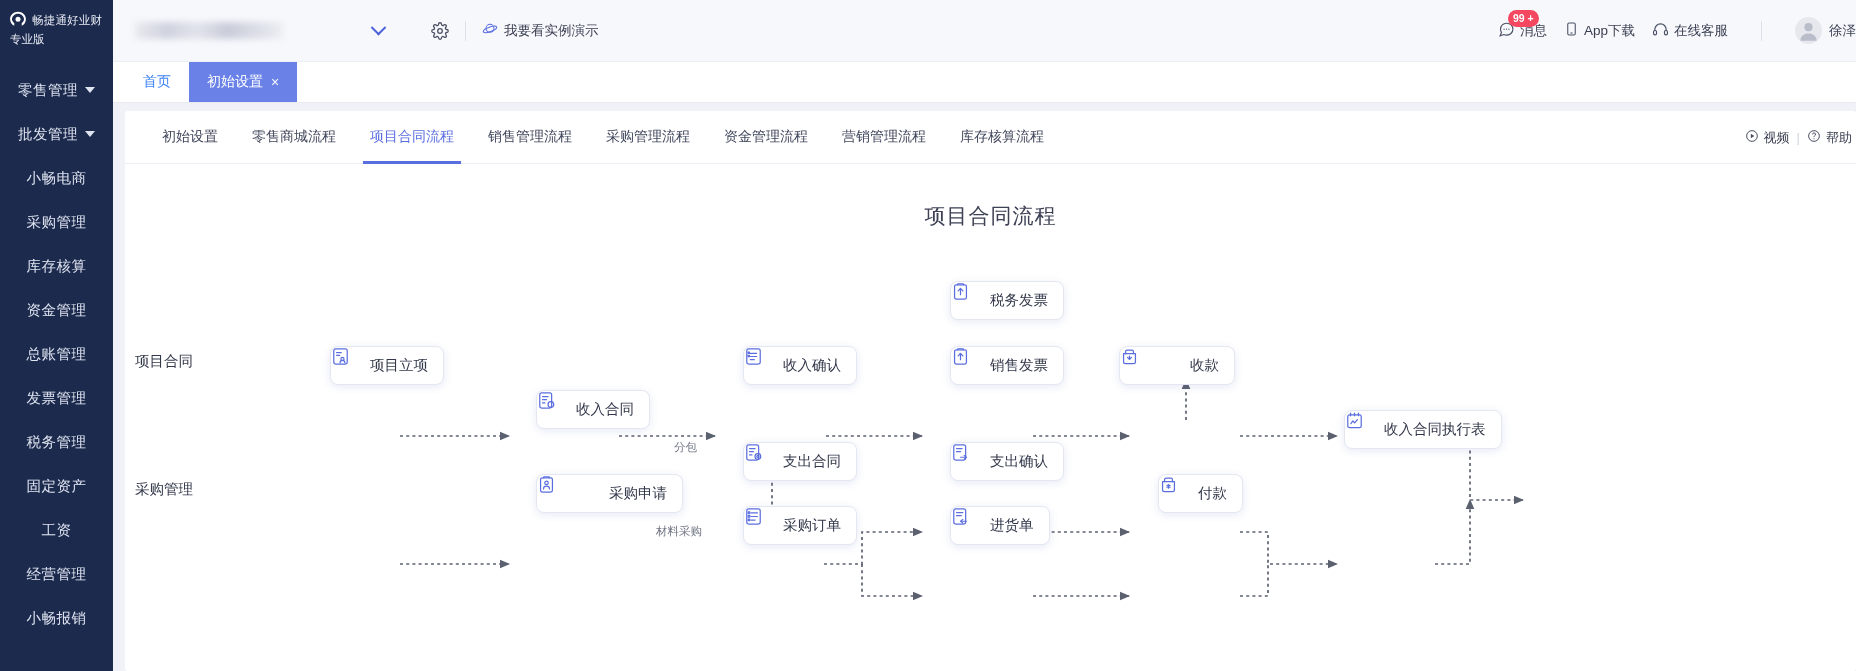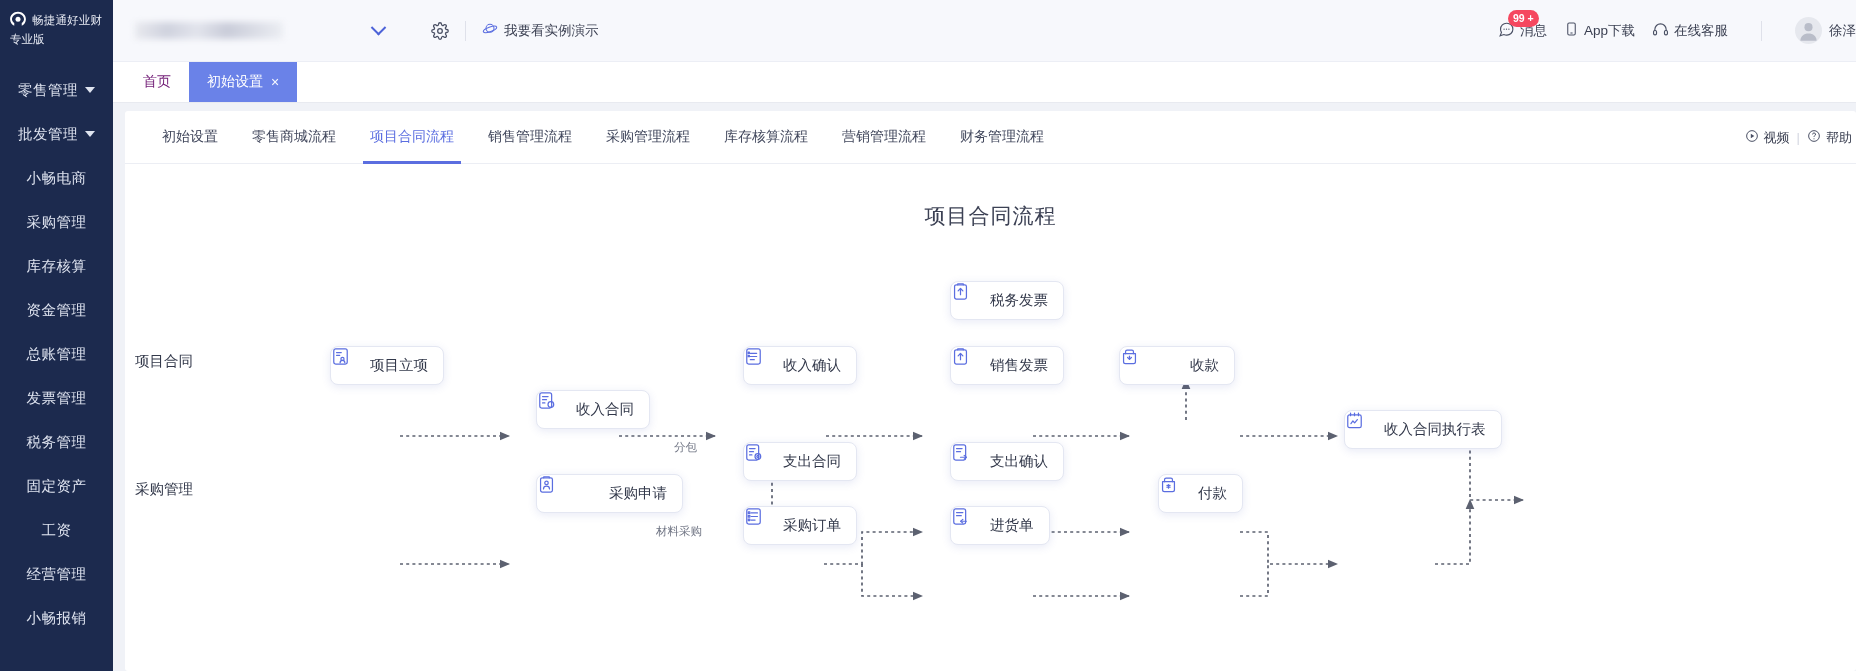--- a/index.html
+++ b/index.html
@@ -92,21 +92,21 @@
   }
   .uname { font-size: 13.5px; color: #3a3f51; white-space: nowrap; }
 
   
   .tabstrip {
     height: 41px; background: #fff; display: flex; align-items: flex-end;
     padding-left: 12px; border-bottom: 1px solid #e8eaf0;
   }
   .tab {
     height: 41px; display: flex; align-items: center; padding: 0 18px;
-    font-size: 14px; color: #701a75; cursor: pointer; gap: 8px;
+    font-size: 14px; color: #3b82f6; cursor: pointer; gap: 8px;
   }
   .tab.active { background: #6a82e8; color: #fff; }
   .tab .x { font-size: 14px; opacity: .95; }
 
   
   .content {
     flex: 1; background: #f0f2f7; padding: 8px 0 0 12px; min-height: 0;
   }
   .card {
     background: #fff; height: 100%; border-radius: 3px;
@@ -308,23 +308,23 @@
 
     <div class="content">
       <div class="card">
 
         <div class="subtabs">
           <div class="subtab">初始设置</div>
             <div class="subtab">零售商城流程</div>
             <div class="subtab active">项目合同流程</div>
             <div class="subtab">销售管理流程</div>
             <div class="subtab">采购管理流程</div>
+            <div class="subtab">资金管理流程</div>
+            <div class="subtab">营销管理流程</div>
             <div class="subtab">库存核算流程</div>
-            <div class="subtab">营销管理流程</div>
-            <div class="subtab">财务管理流程</div>
             <div class="helpgroup">
             <span class="help-link">
               <span>
                 <svg width="14" height="14" viewBox="0 0 24 24" fill="none" stroke="#4a5064" stroke-width="1.7">
                   <circle cx="12" cy="12" r="9.2"></circle>
                   <path d="M10 8.2 16 12l-6 3.8z" fill="#4a5064" stroke="none"></path>
                 </svg>
               </span>
               <span>视频</span>
             </span>

